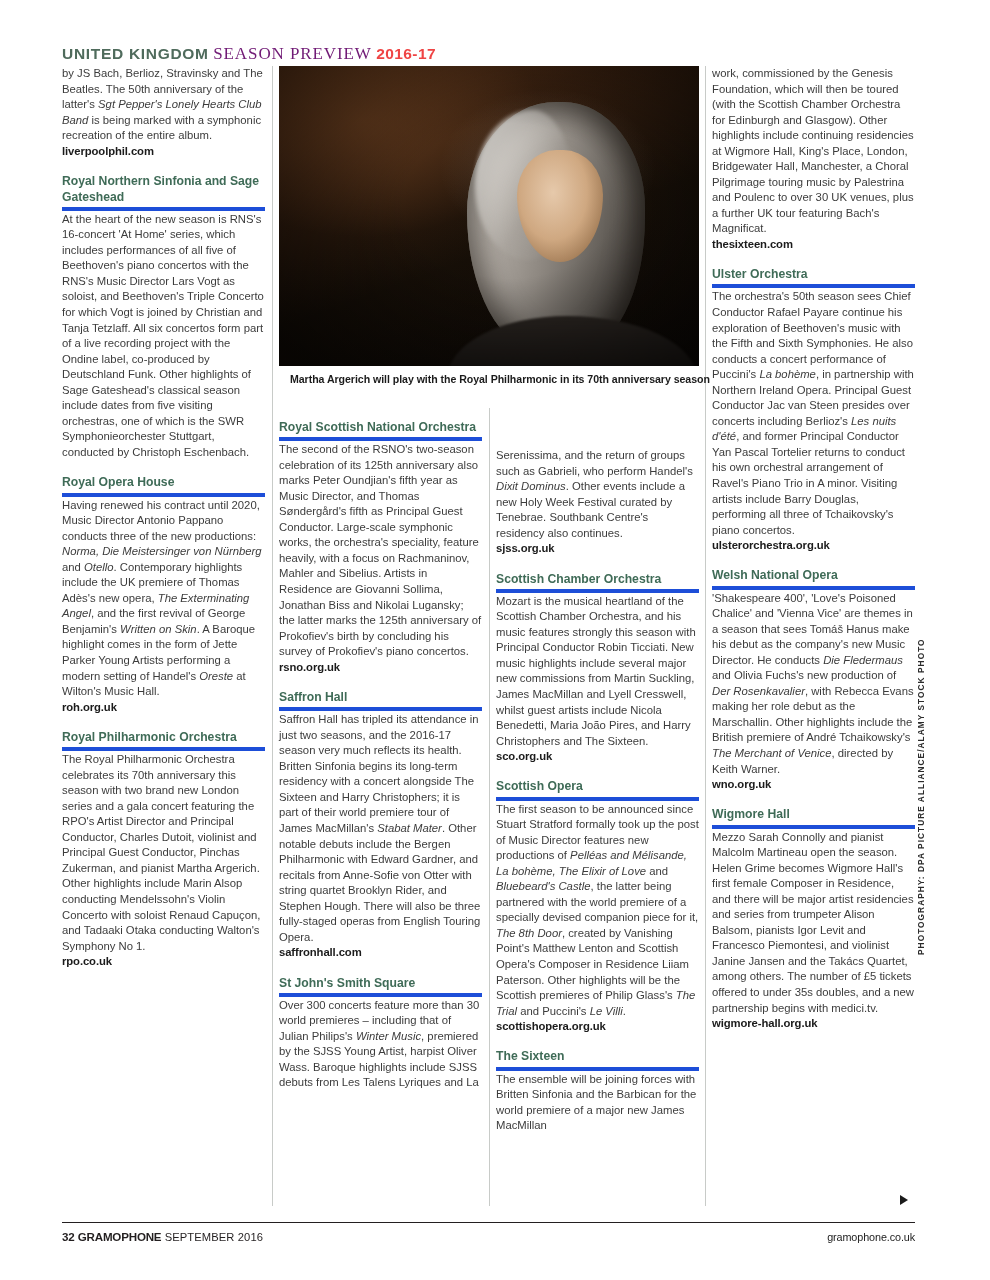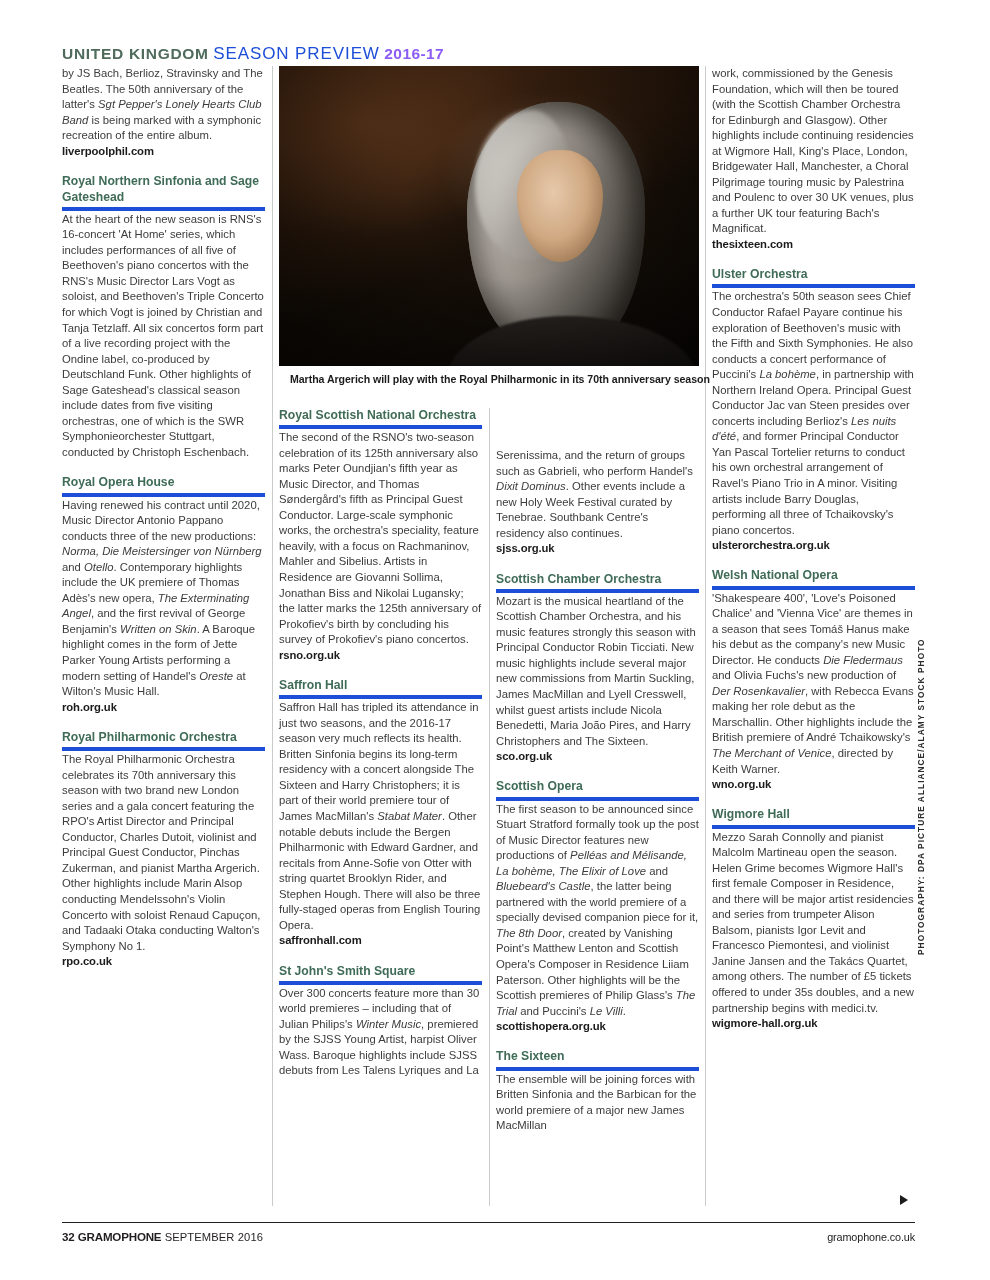--- a/index.html
+++ b/index.html
@@ -29,28 +29,28 @@
     font-size: 15.5px;
     letter-spacing: 0.2px;
     white-space: nowrap;
   }
   .mh-bold {
     font-weight: bold;
     color: #4f6b5c;
     letter-spacing: 0.7px;
   }
   .mh-serif {
-    font-family: Liberation Sans, sans-serif;
-    color: #1d4ed8;
+    font-family: Liberation Serif, serif;
+    color: #701a75;
     letter-spacing: 0.9px;
     font-size: 17px;
   }
   .mh-year {
     font-weight: bold;
-    color: #8b5cf6;
+    color: #ef4444;
     letter-spacing: 0.4px;
   }
 
   
   .col {
     position: absolute;
     width: 205px;
     font-size: 11.3px;
     line-height: 15.55px;
     color: #3c3c3c;
@@ -69,21 +69,21 @@
   
   .sec-head {
     color: #3f6b57;
     font-weight: bold;
     font-size: 12.2px;
     line-height: 15.6px;
     border-bottom: 4px solid #1d4ed8;
     padding-bottom: 1.5px;
     margin-bottom: 1px;
   }
-  .sec-head.first { margin-top: 0; }
+  .sec-head.first { margin-top: 12px; }
   .gap { height: 15px; }
 
   .url {
     font-weight: bold;
     font-size: 11.3px;
     line-height: 15.3px;
     color: #1b1b1b;
     letter-spacing: -0.1px;
   }
   em { font-style: italic; }

